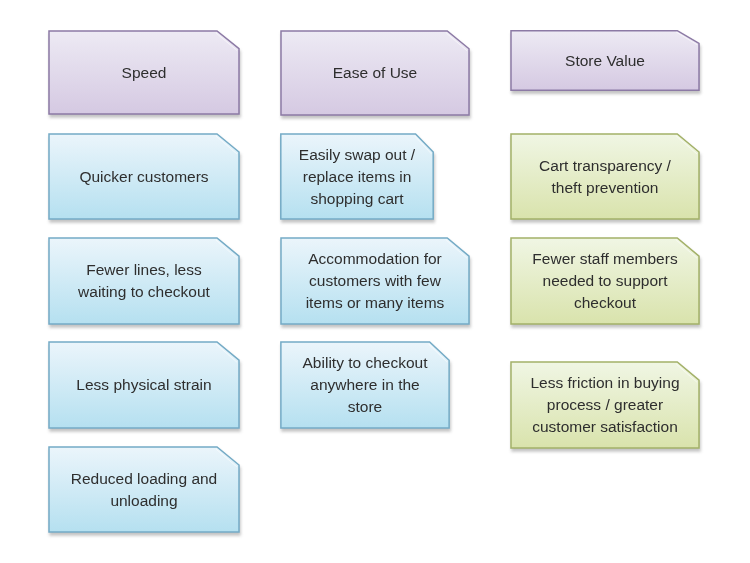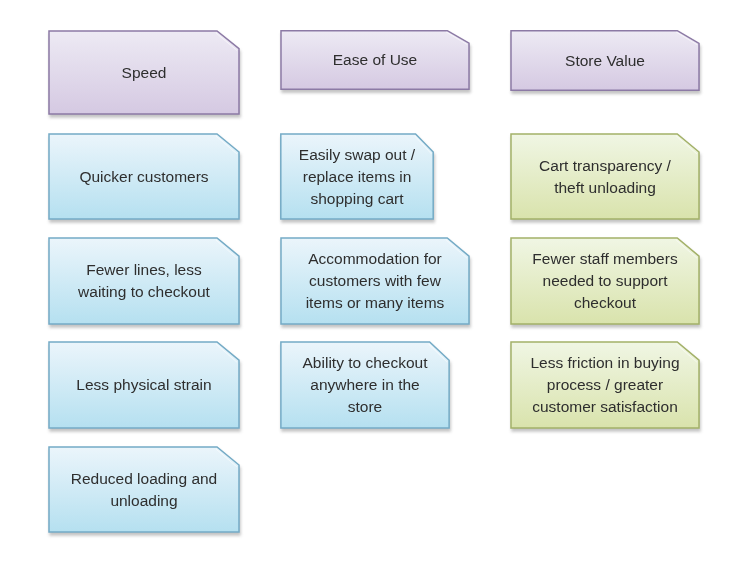--- a/index.html
+++ b/index.html
@@ -97,21 +97,21 @@
   </div>
 
   <div class="card" style="left:48px; top:446px; width:192px; height:87px;">
     <svg class="shape" viewBox="0 0 192 87" preserveAspectRatio="none">
       <polygon points="1,1 169,1 191,19 191,86 1,86" fill="url(#gBlue)" stroke="#74ABC6" stroke-width="1.5" vector-effect="non-scaling-stroke"></polygon>
       <line x1="168" y1="3" x2="189" y2="21" stroke="rgba(255,255,255,0.55)" stroke-width="1" vector-effect="non-scaling-stroke"></line>
     </svg>
     <div class="label">Reduced loading and unloading</div>
   </div>
 
-  <div class="card" style="left:280px; top:30px; width:190px; height:60px;">
+  <div class="card" style="left:280px; top:30px; width:190px; height:86px;">
     <svg class="shape" viewBox="0 0 192 87" preserveAspectRatio="none">
       <polygon points="1,1 169,1 191,19 191,86 1,86" fill="url(#gPurple)" stroke="#8C7AA5" stroke-width="1.5" vector-effect="non-scaling-stroke"></polygon>
       <line x1="168" y1="3" x2="189" y2="21" stroke="rgba(255,255,255,0.55)" stroke-width="1" vector-effect="non-scaling-stroke"></line>
     </svg>
     <div class="label">Ease of Use</div>
   </div>
 
   <div class="card" style="left:280px; top:133px; width:154px; height:87px;">
     <svg class="shape" viewBox="0 0 192 87" preserveAspectRatio="none">
       <polygon points="1,1 169,1 191,19 191,86 1,86" fill="url(#gBlue)" stroke="#74ABC6" stroke-width="1.5" vector-effect="non-scaling-stroke"></polygon>
@@ -142,32 +142,32 @@
       <line x1="168" y1="3" x2="189" y2="21" stroke="rgba(255,255,255,0.55)" stroke-width="1" vector-effect="non-scaling-stroke"></line>
     </svg>
     <div class="label">Store Value</div>
   </div>
 
   <div class="card" style="left:510px; top:133px; width:190px; height:87px;">
     <svg class="shape" viewBox="0 0 192 87" preserveAspectRatio="none">
       <polygon points="1,1 169,1 191,19 191,86 1,86" fill="url(#gGreen)" stroke="#A3B168" stroke-width="1.5" vector-effect="non-scaling-stroke"></polygon>
       <line x1="168" y1="3" x2="189" y2="21" stroke="rgba(255,255,255,0.55)" stroke-width="1" vector-effect="non-scaling-stroke"></line>
     </svg>
-    <div class="label">Cart transparency / theft unloading</div>
+    <div class="label">Cart transparency / theft prevention</div>
   </div>
 
   <div class="card" style="left:510px; top:237px; width:190px; height:88px;">
     <svg class="shape" viewBox="0 0 192 87" preserveAspectRatio="none">
       <polygon points="1,1 169,1 191,19 191,86 1,86" fill="url(#gGreen)" stroke="#A3B168" stroke-width="1.5" vector-effect="non-scaling-stroke"></polygon>
       <line x1="168" y1="3" x2="189" y2="21" stroke="rgba(255,255,255,0.55)" stroke-width="1" vector-effect="non-scaling-stroke"></line>
     </svg>
     <div class="label">Fewer staff members needed to support checkout</div>
   </div>
 
-  <div class="card" style="left:510px; top:341px; width:190px; height:88px;">
+  <div class="card" style="left:510px; top:361px; width:190px; height:88px;">
     <svg class="shape" viewBox="0 0 192 87" preserveAspectRatio="none">
       <polygon points="1,1 169,1 191,19 191,86 1,86" fill="url(#gGreen)" stroke="#A3B168" stroke-width="1.5" vector-effect="non-scaling-stroke"></polygon>
       <line x1="168" y1="3" x2="189" y2="21" stroke="rgba(255,255,255,0.55)" stroke-width="1" vector-effect="non-scaling-stroke"></line>
     </svg>
     <div class="label">Less friction in buying process / greater customer satisfaction</div>
   </div>
 
 </div>
 
 </body></html>

